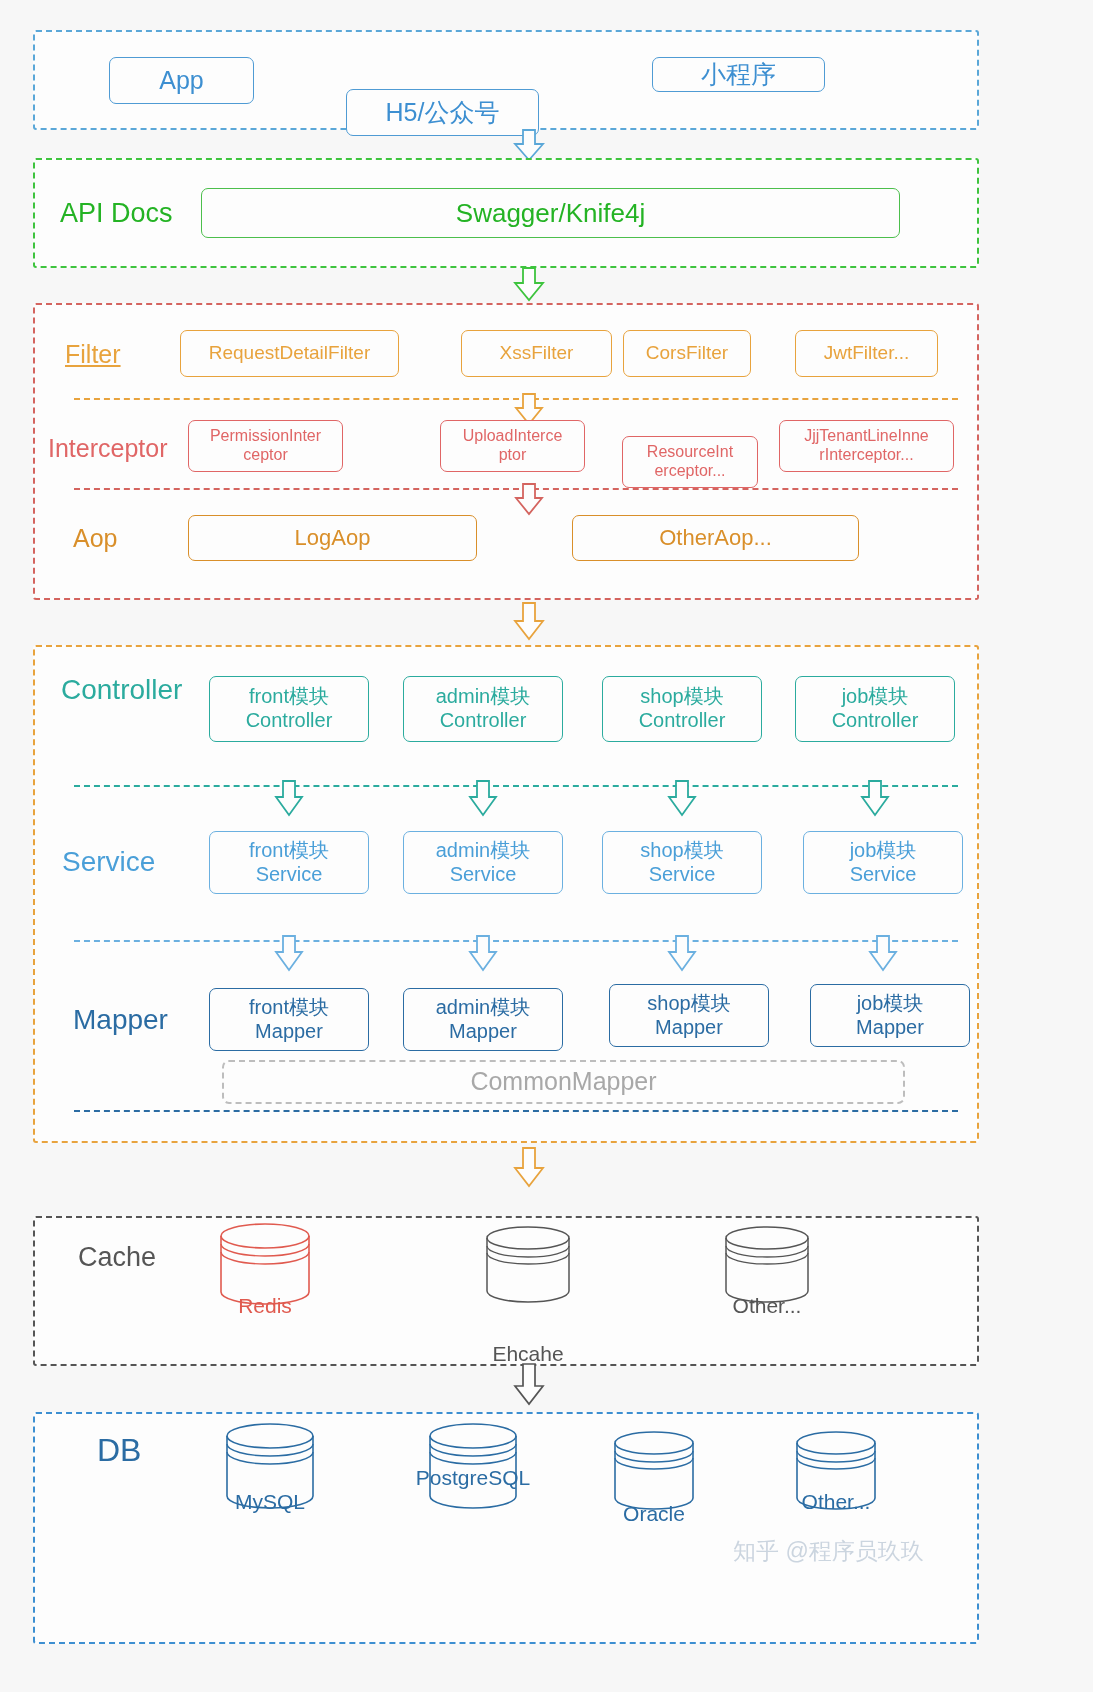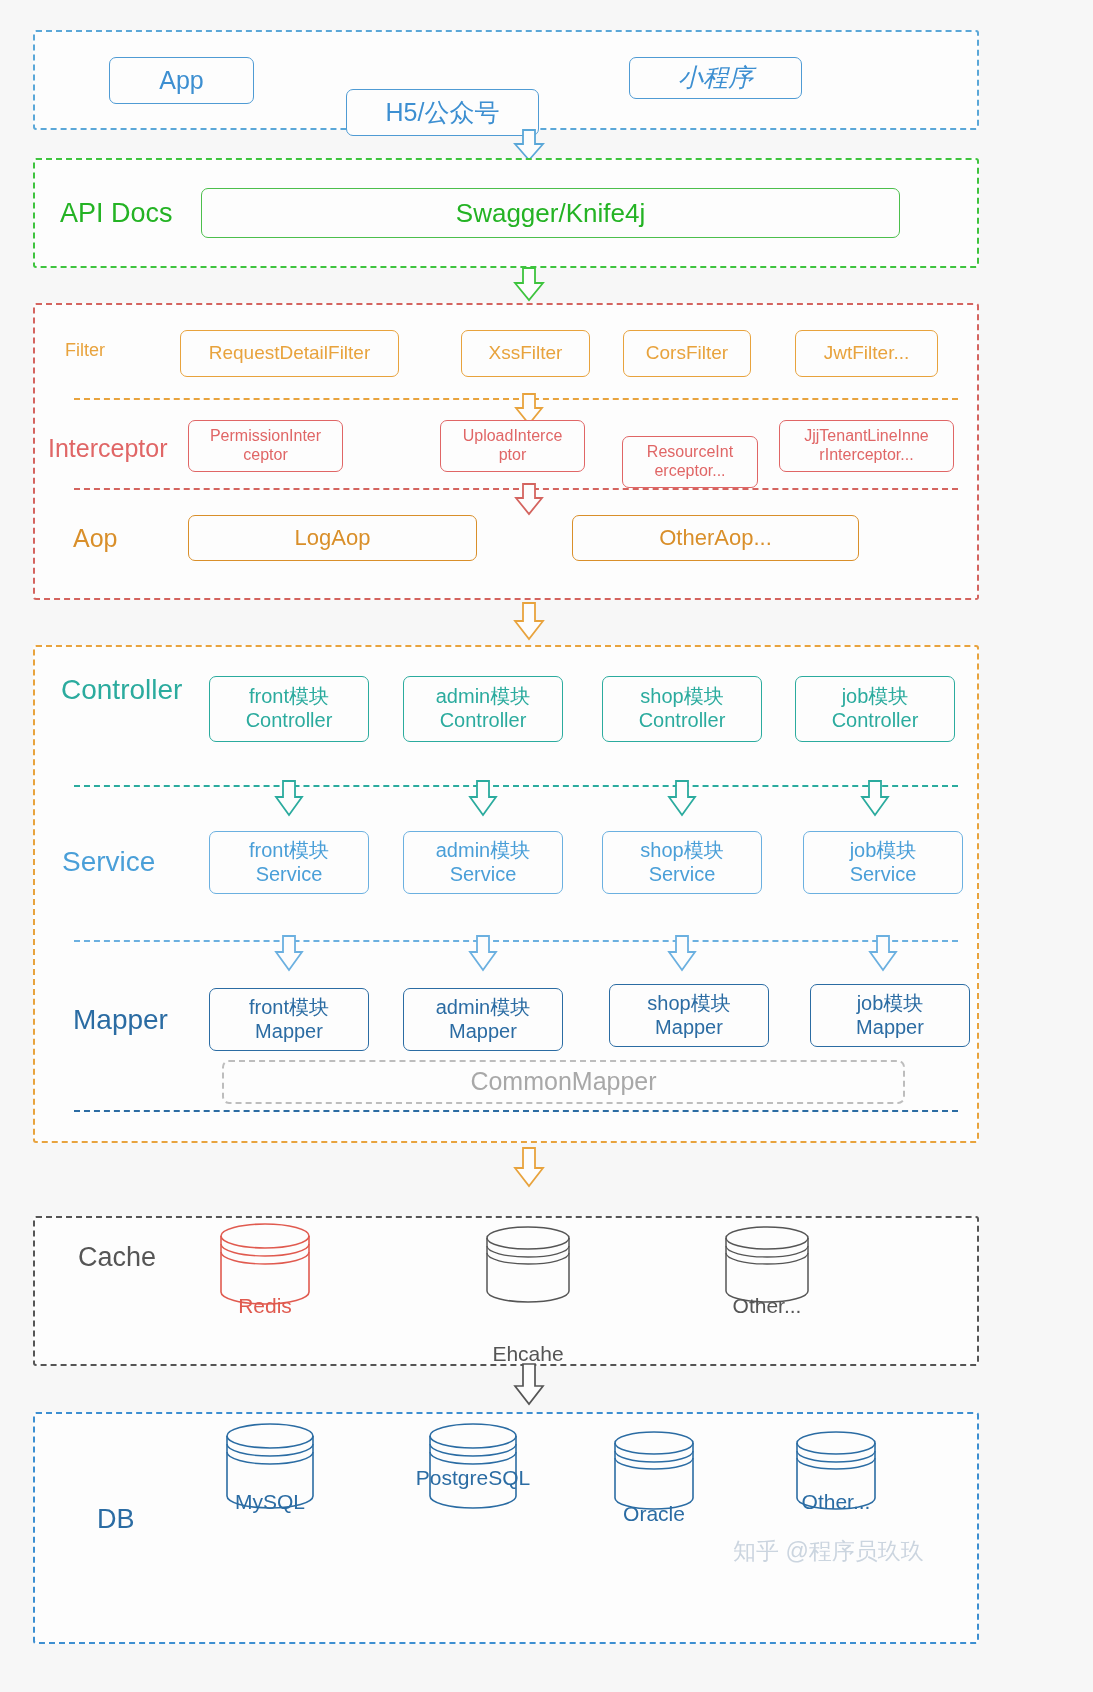--- a/index.html
+++ b/index.html
@@ -76,21 +76,21 @@
 <body>
 
 <div class="canvas">
 
   <div class="band" style="left:33px; top:30px; width:946px; height:100px; border:2.4px dashed #5aa7d8;"></div>
 
   <div class="node" style="left:109px; top:57px; width:145px; height:47px; border-color:#4f9bd4; color:#3d8fd1; font-size:25px;">App</div>
 
   <div class="node" style="left:346px; top:57px; width:193px; height:47px; border-color:#4f9bd4; color:#3d8fd1; font-size:25px;margin-top:32px;">H5/公众号</div>
 
-  <div class="node" style="left:629px; top:57px; width:173px; height:42px; border-color:#4f9bd4; color:#3d8fd1; font-size:25px;font-style:italic;">小程序</div>
+  <div class="node" style="left:652px; top:57px; width:173px; height:35px; border-color:#4f9bd4; color:#3d8fd1; font-size:25px;">小程序</div>
 
   <div class="arrow" style="left:511px; top:130px;">
     <svg width="36" height="32" viewBox="0 0 36 32">
       <polygon points="12,0 24,0 24,14 32,14 18,30 4,14 12,14" fill="#fdfdfd" stroke="#5aa7d8" stroke-width="1.8"></polygon>
     </svg>
   </div>
 
   <div class="band" style="left:33px; top:158px; width:946px; height:110px; border:2.4px dashed #3ec43e;"></div>
 
   <div class="band-label" style="left:60px; top:198px; font-size:27px; color:#24b324;">API Docs</div>
@@ -98,24 +98,24 @@
   <div class="node" style="left:201px; top:188px; width:699px; height:50px; border-color:#4cbf4c; color:#24b324; font-size:26px;">Swagger/Knife4j</div>
 
   <div class="arrow" style="left:511px; top:268px;">
     <svg width="36" height="34" viewBox="0 0 36 34">
       <polygon points="12,0 24,0 24,15 32,15 18,32 4,15 12,15" fill="#fdfdfd" stroke="#3ec43e" stroke-width="1.8"></polygon>
     </svg>
   </div>
 
   <div class="band" style="left:33px; top:303px; width:946px; height:297px; border:2.4px dashed #d4645f;"></div>
 
-  <div class="band-label" style="left:65px; top:340px; font-size:18px; color:#e8a33d;">Filter</div>
+  <div class="band-label" style="left:65px; top:340px; font-size:25px; color:#e8a33d;text-decoration:underline;">Filter</div>
 
   <div class="node" style="left:180px; top:330px; width:219px; height:47px; border-color:#e8a33d; color:#e8a33d; font-size:19px;">RequestDetailFilter</div>
-  <div class="node" style="left:461px; top:330px; width:129px; height:47px; border-color:#e8a33d; color:#e8a33d; font-size:19px;">XssFilter</div>
+  <div class="node" style="left:461px; top:330px; width:151px; height:47px; border-color:#e8a33d; color:#e8a33d; font-size:19px;">XssFilter</div>
   <div class="node" style="left:623px; top:330px; width:128px; height:47px; border-color:#e8a33d; color:#e8a33d; font-size:19px;">CorsFilter</div>
   <div class="node" style="left:795px; top:330px; width:143px; height:47px; border-color:#e8a33d; color:#e8a33d; font-size:19px;">JwtFilter...</div>
 
   <div class="divider" style="left:74px; top:398px; width:884px; border-top-color:#e8a33d;"></div>
 
   <div class="arrow" style="left:512px; top:394px;">
     <svg width="34" height="32" viewBox="0 0 34 32">
       <polygon points="11,0 23,0 23,14 30,14 17,30 4,14 11,14" fill="#fdfdfd" stroke="#e8a33d" stroke-width="1.8"></polygon>
     </svg>
   </div>
@@ -282,21 +282,21 @@
   <div class="cyl-label" style="left:707px; top:1294px; width:120px; color:#555555;">Other...</div>
 
   <div class="arrow" style="left:511px; top:1364px;">
     <svg width="36" height="42" viewBox="0 0 36 42">
       <polygon points="12,0 24,0 24,22 32,22 18,40 4,22 12,22" fill="#fdfdfd" stroke="#555555" stroke-width="1.7"></polygon>
     </svg>
   </div>
 
   <div class="band" style="left:33px; top:1412px; width:946px; height:232px; border:2.4px dashed #3d8fd1;"></div>
 
-  <div class="band-label" style="left:97px; top:1504px; font-size:27px; color:#2b6ca3;text-align:right;">DB</div>
+  <div class="band-label" style="left:97px; top:1432px; font-size:32px; color:#2b6ca3;text-align:right;">DB</div>
 
   <div class="cyl" style="left:222px; top:1422px;">
     <svg width="96" height="90" viewBox="0 0 96 90">
       <ellipse cx="48" cy="14" rx="43" ry="12" fill="#fdfdfd" stroke="#2b6ca3" stroke-width="1.6"></ellipse>
       <path d="M5,14 L5,74" fill="none" stroke="#2b6ca3" stroke-width="1.6"></path>
       <path d="M91,14 L91,74" fill="none" stroke="#2b6ca3" stroke-width="1.6"></path>
       <path d="M5,74 a43,12 0 0 0 86,0" fill="none" stroke="#2b6ca3" stroke-width="1.6"></path>
       <path d="M5,22 a43,12 0 0 0 86,0" fill="none" stroke="#2b6ca3" stroke-width="1.4"></path>
       <path d="M5,30 a43,12 0 0 0 86,0" fill="none" stroke="#2b6ca3" stroke-width="1.4"></path>
     </svg>

